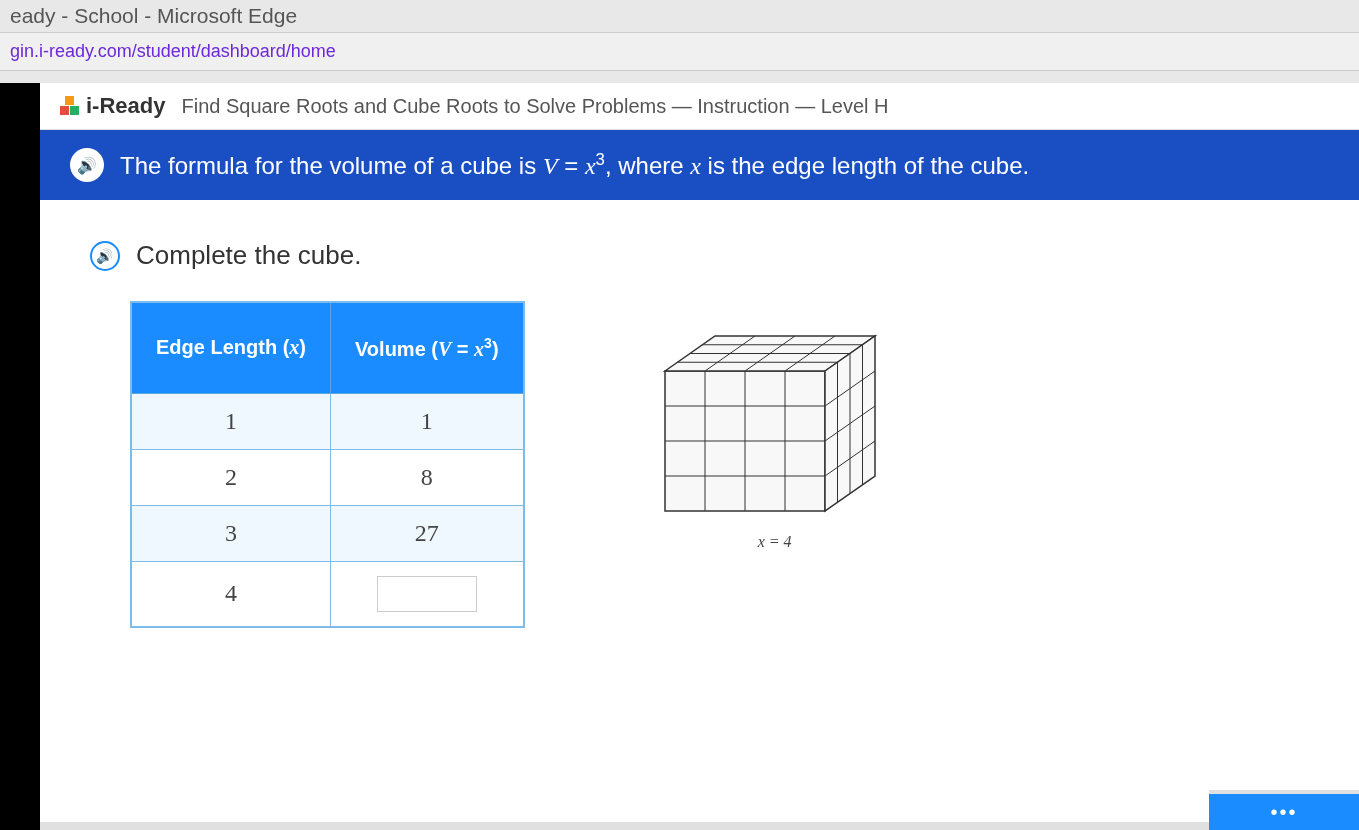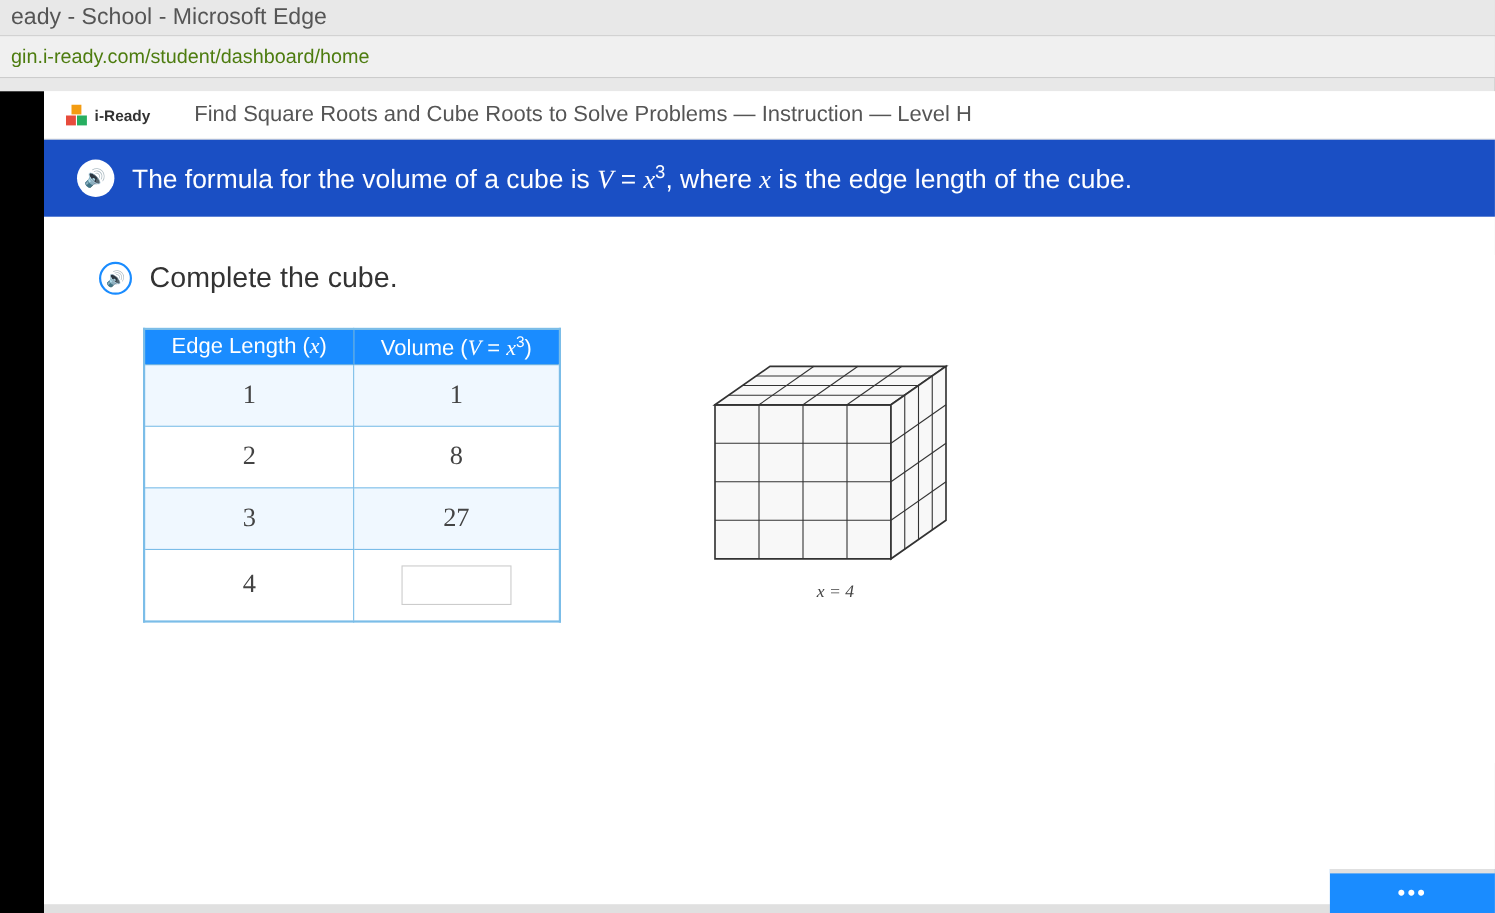--- a/index.html
+++ b/index.html
@@ -20,21 +20,21 @@
     background: #e8e8e8;
     padding: 4px 10px;
     font-size: 21px;
     color: #555;
     border-bottom: 1px solid #ccc;
   }
   .address-bar {
     background: #f0f0f0;
     padding: 8px 10px;
     font-size: 18px;
-    color: #4d7c0f;
+    color: #6d28d9;
     border-bottom: 1px solid #ccc;
   }
   .black-strip {
     position: absolute;
     left: 0;
     top: 83px;
     bottom: 0;
     width: 40px;
     background: #000;
   }
@@ -49,24 +49,24 @@
   .app-header {
     display: flex;
     align-items: center;
     padding: 10px 20px;
     background: #fff;
     border-bottom: 1px solid #ddd;
   }
   .logo {
     display: flex;
     align-items: center;
-    font-size: 14px;
+    font-size: 22px;
     font-weight: bold;
     color: #333;
-    margin-right: 40px;
+    margin-right: 16px;
     justify-content: flex-end;
   }
   .logo-icon {
     width: 20px;
     height: 20px;
     margin-right: 6px;
     display: inline-block;
   }
   .lesson-title {
     flex: 1;
@@ -134,22 +134,22 @@
     padding-left: 40px;
   }
   .data-table {
     border-collapse: collapse;
     border: 2px solid #7bbde8;
     font-size: 22px;
   }
   .data-table th {
     background: #1a8cff;
     color: #fff;
-    padding: 2px 24px;
-    font-weight: normal;
+    padding: 32px 24px;
+    font-weight: bold;
     border: 1px solid #5aa8e0;
     font-size: 20px;
   }
   .data-table td {
     padding: 14px 24px;
     text-align: center;
     border: 1px solid #7bbde8;
     color: #444;
     font-family: 'Times New Roman', serif;
     font-size: 24px;

